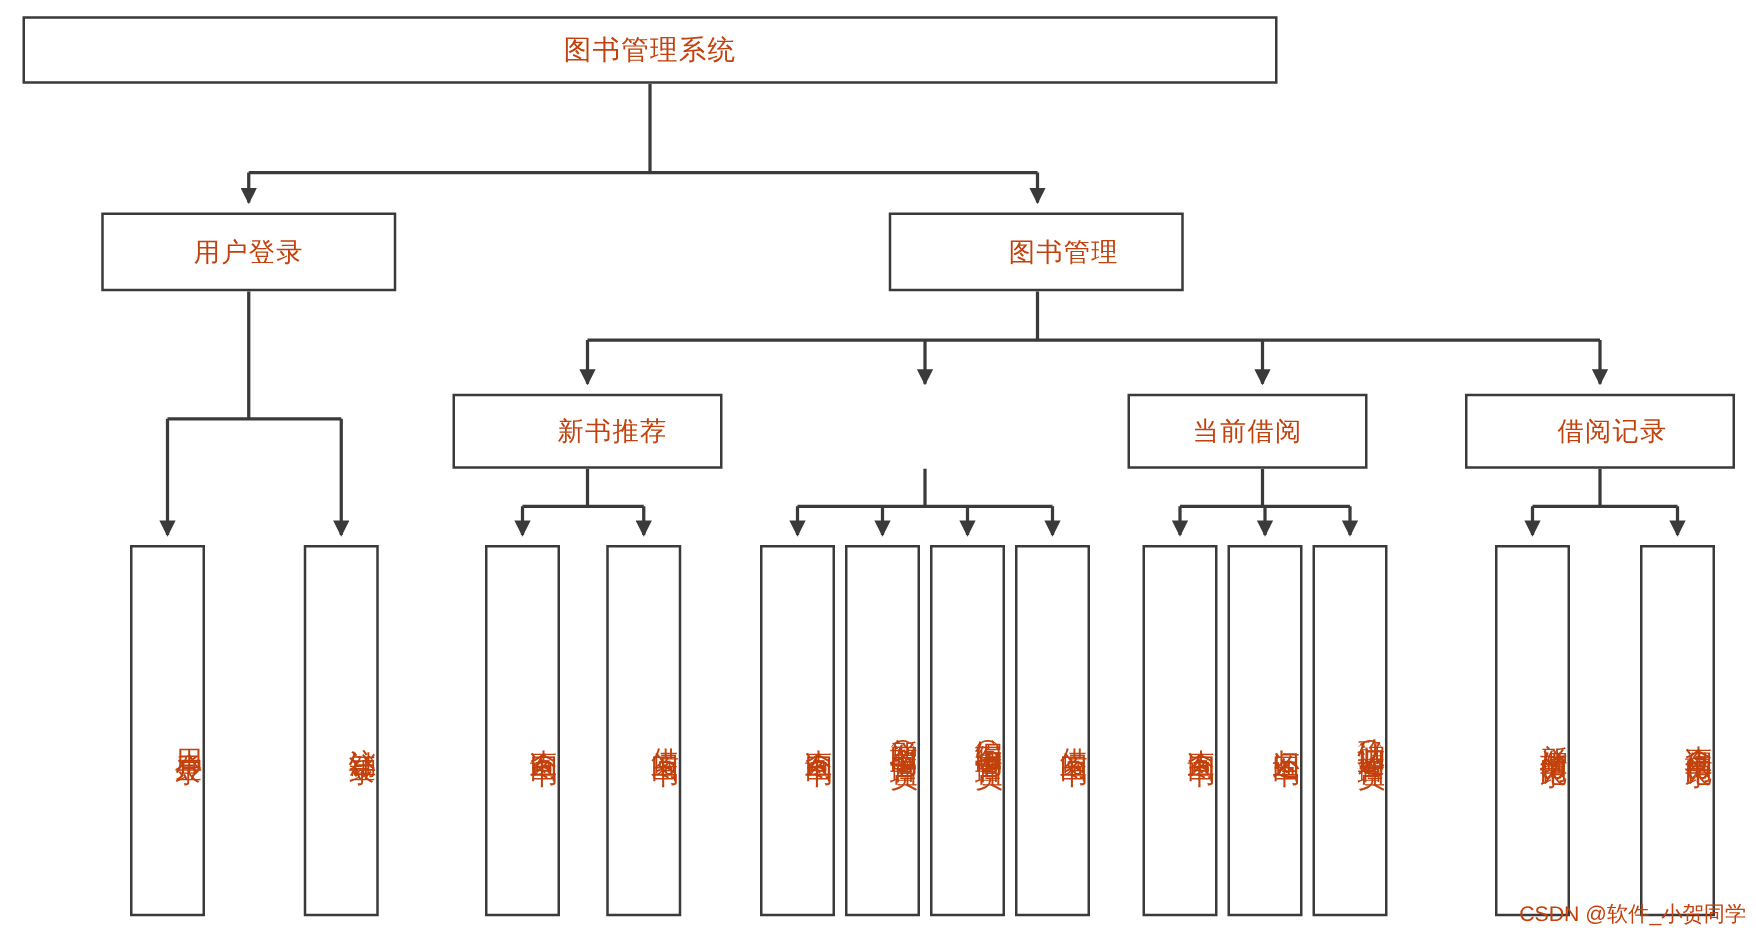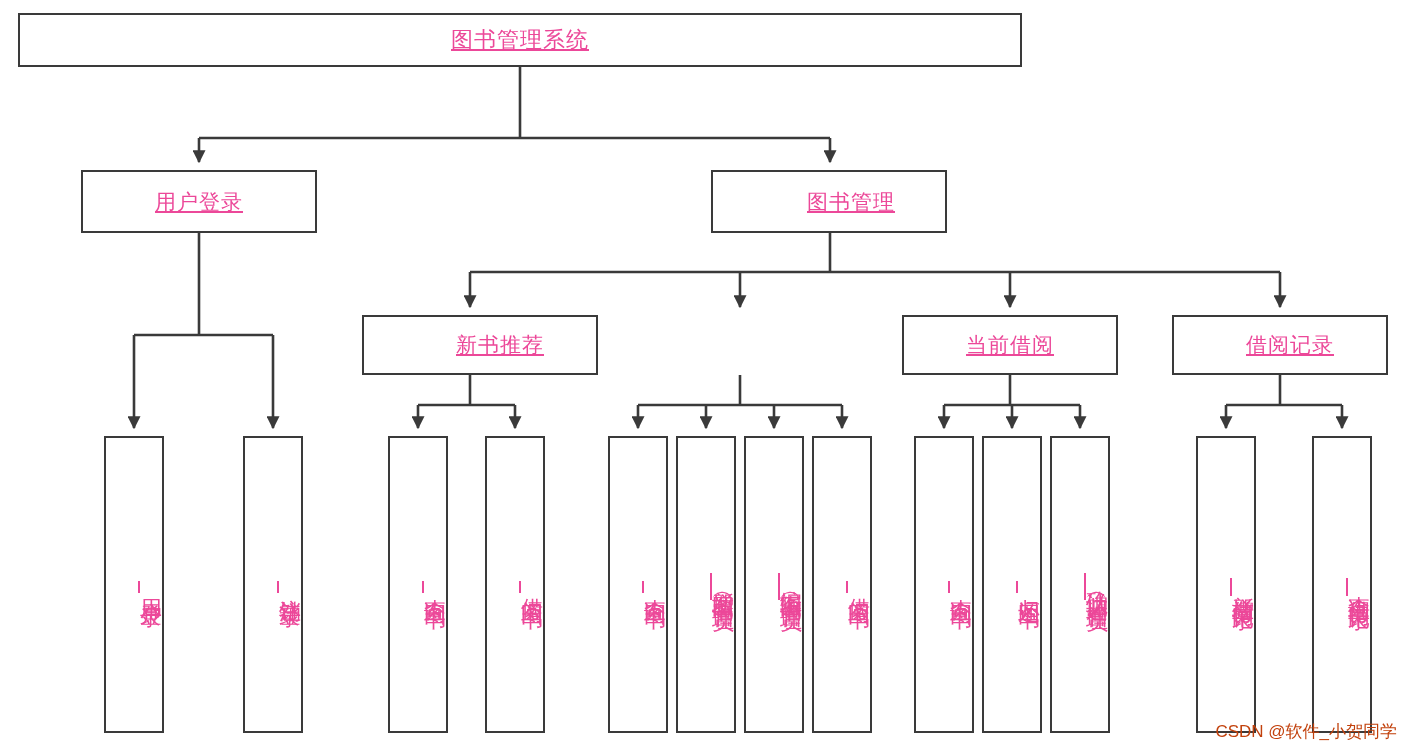--- a/index.html
+++ b/index.html
@@ -26,23 +26,22 @@
     pointer-events: none;
   }
   .node {
     position: absolute;
     box-sizing: border-box;
     background: #ffffff;
     border: 2px solid #3a3a3a;
     display: flex;
     align-items: center;
     justify-content: center;
-    color: #ec4899;
+    color: #c2410c;
     z-index: 2;
-    text-decoration: underline;
   }
   .node-h {
     font-size: 21px;
     letter-spacing: 1px;
     white-space: nowrap;
   }
   .node-root {
     font-size: 22px;
     letter-spacing: 1px;
   }
@@ -131,24 +130,24 @@
     <span>图书管理系统</span>
   </div>
 
   <div class="node node-h" style="left:81px; top:170px; width:236px; height:63px;">
     <span>用户登录</span>
   </div>
   <div class="node node-h" style="left:711px; top:170px; width:236px; height:63px;padding-left:44px;">
     <span>图书管理</span>
   </div>
 
-  <div class="node node-h" style="left:362px; top:315px; width:236px; height:60px;padding-left:40px;">
+  <div class="node node-h" style="left:362px; top:315px; width:216px; height:60px;padding-left:40px;">
     <span>新书推荐</span>
   </div>
-  <div class="node node-h" style="left:902px; top:315px; width:216px; height:60px;">
+  <div class="node node-h" style="left:902px; top:315px; width:192px; height:60px;">
     <span>当前借阅</span>
   </div>
   <div class="node node-h" style="left:1172px; top:315px; width:216px; height:60px;padding-left:20px;">
     <span>借阅记录</span>
   </div>
 
   <div class="node node-v" style="left:104px; top:436px; width:60px; height:297px;">
     <span class="vtext">用户登录</span>
   </div>
   <div class="node node-v" style="left:243px; top:436px; width:60px; height:297px;">

